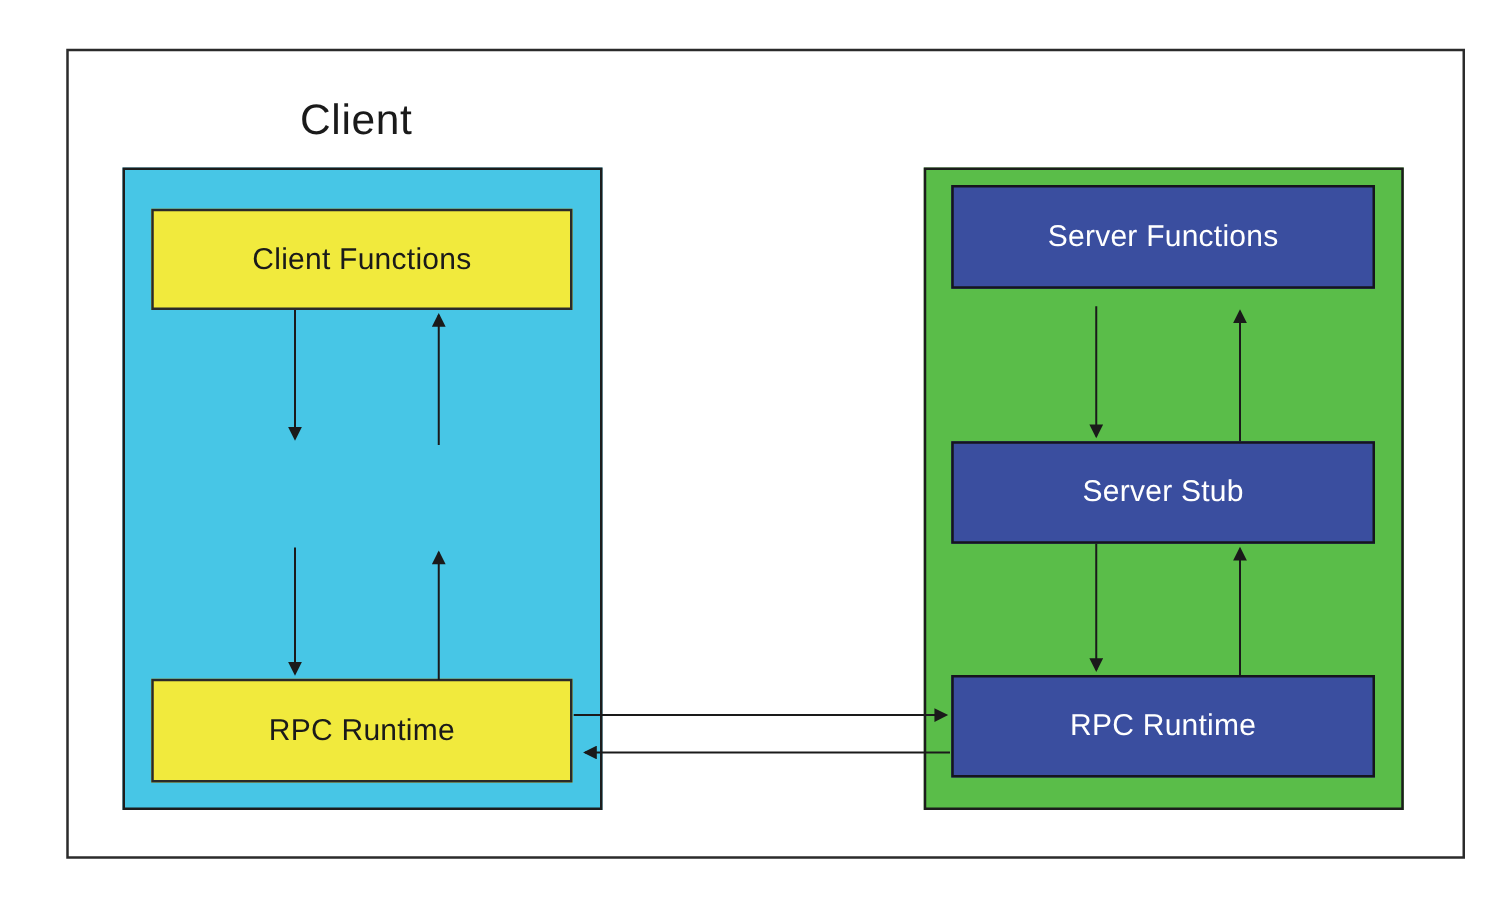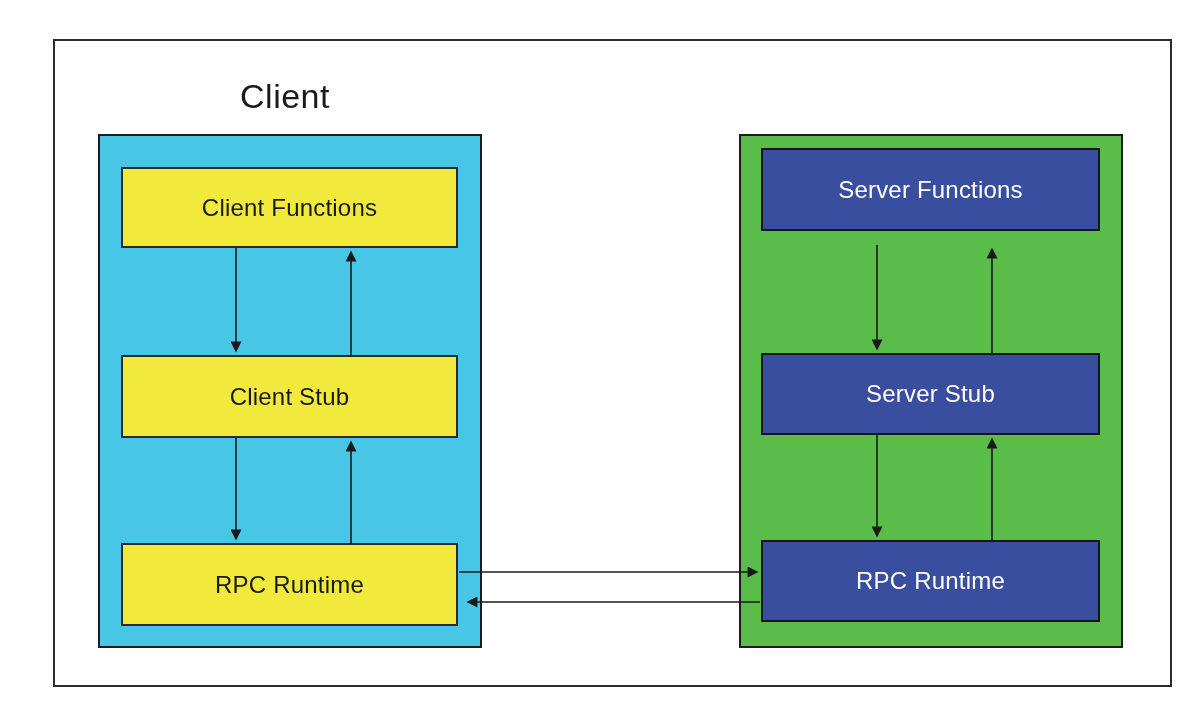--- a/index.html
+++ b/index.html
@@ -105,23 +105,20 @@
 
   <div class="panel-title title-client">Client</div>
 
 
   <div class="panel panel-client"></div>
   <div class="panel panel-server"></div>
 
   <div class="node node-client node-cf">
     <span>Client Functions</span>
   </div>
-  <div class="node node-client node-cs">
-    <span>Client Stub</span>
-  </div>
   <div class="node node-client node-cr">
     <span>RPC Runtime</span>
   </div>
 
   <div class="node node-server node-sf">
     <span>Server Functions</span>
   </div>
   <div class="node node-server node-ss">
     <span>Server Stub</span>
   </div>

